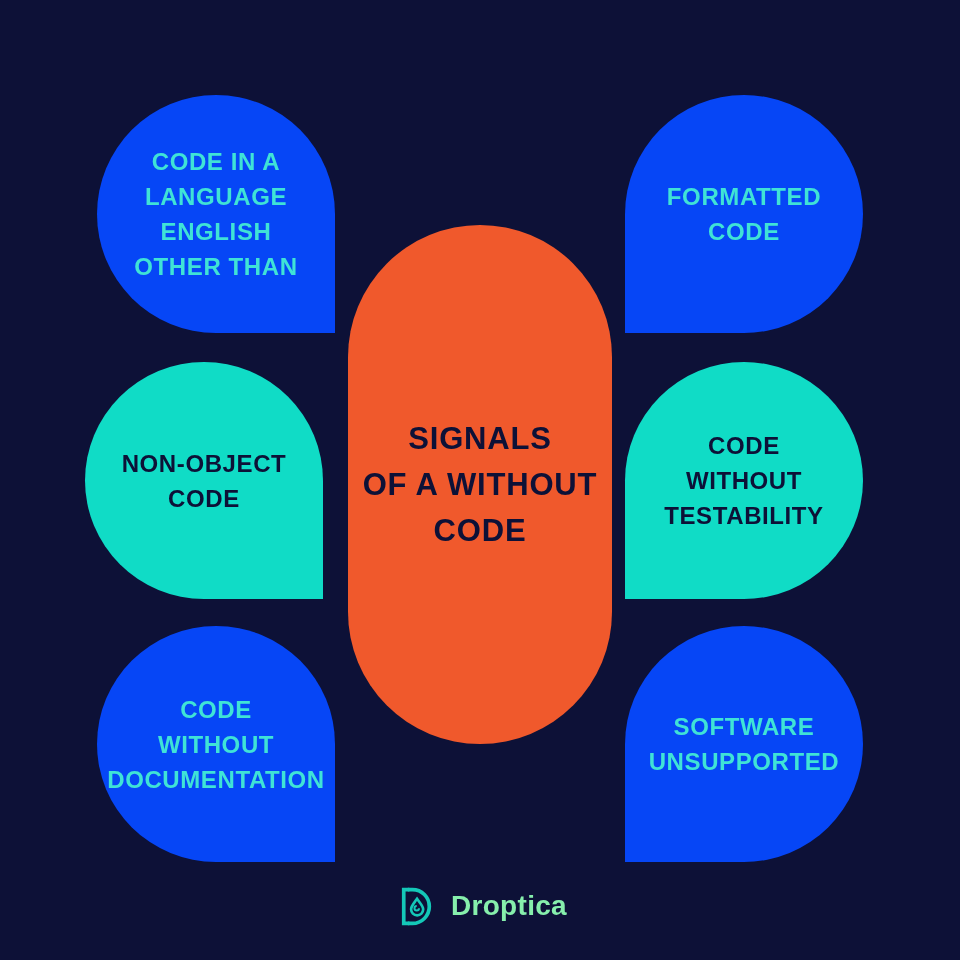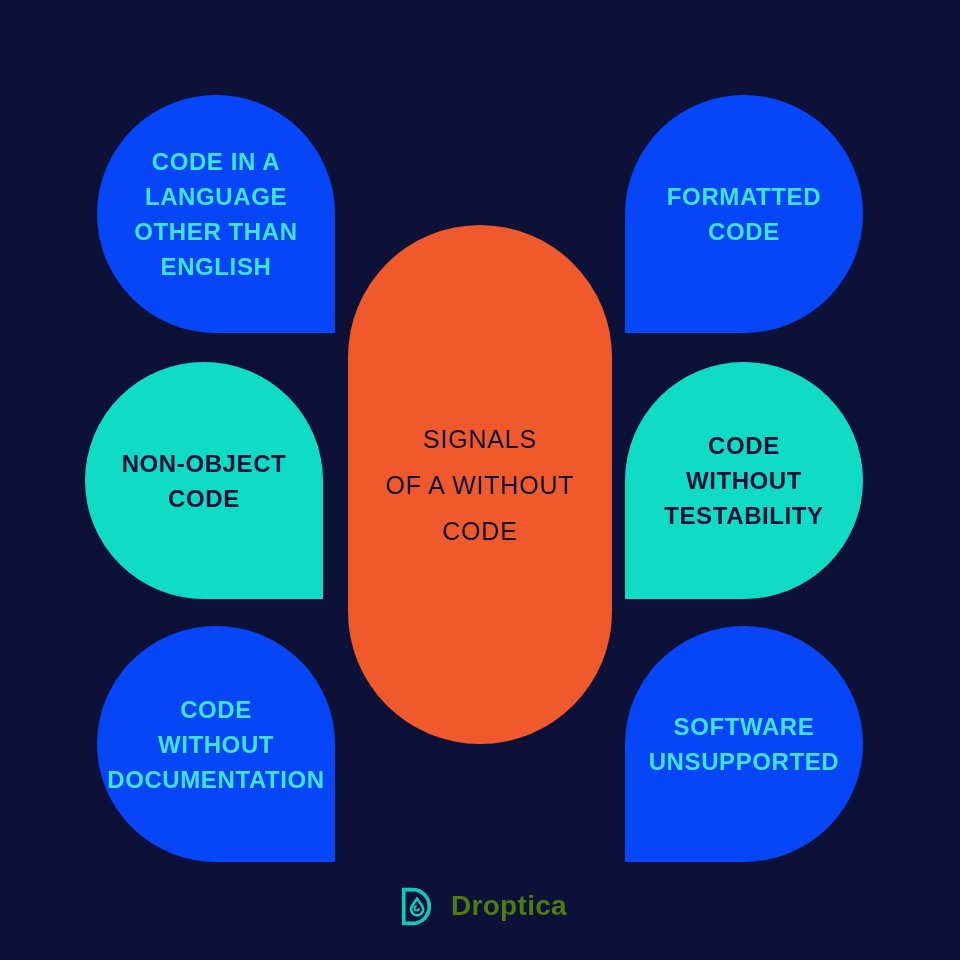--- a/index.html
+++ b/index.html
@@ -22,40 +22,40 @@
   .pos-bl{left:97px;top:626px;width:238px;height:236px;}
   .pos-br{left:625px;top:626px;width:238px;height:236px;}
   .bubble-label{font-size:24px;font-weight:700;line-height:35px;letter-spacing:.6px;}
   .bubble-label span{display:block;}
   .capsule{
     position:absolute;left:348px;top:225px;width:264px;height:519px;
     background:#f0592c;border-radius:132px;
     display:flex;align-items:center;justify-content:center;text-align:center;
     color:#0d1137;
   }
-  .capsule-title{font-size:25px;font-weight:400;line-height:46px;letter-spacing:.8px;}
+  .capsule-title{font-size:31px;font-weight:700;line-height:46px;letter-spacing:.8px;}
   .capsule-title span{display:block;}
   .footer{
     position:absolute;left:0;right:0;top:881px;height:50px;
     display:flex;align-items:center;justify-content:center;gap:13px;
   }
   .logo-icon{width:45px;height:45px;display:block;}
-  .brand-text{color:#4d7c0f;font-size:28px;font-weight:700;letter-spacing:.3px;}
+  .brand-text{color:#86efac;font-size:28px;font-weight:700;letter-spacing:.3px;}
 </style>
 </head>
 <body>
 
 <div class="canvas">
 
   <div class="bubble blue left-tail pos-tl">
     <div class="bubble-label">
       <span>CODE IN A</span>
       <span>LANGUAGE</span>
+      <span>ENGLISH</span>
       <span>OTHER THAN</span>
-      <span>ENGLISH</span>
     </div>
   </div>
 
   <div class="bubble blue right-tail pos-tr">
     <div class="bubble-label">
       <span>FORMATTED</span>
       <span>CODE</span>
     </div>
   </div>
 

